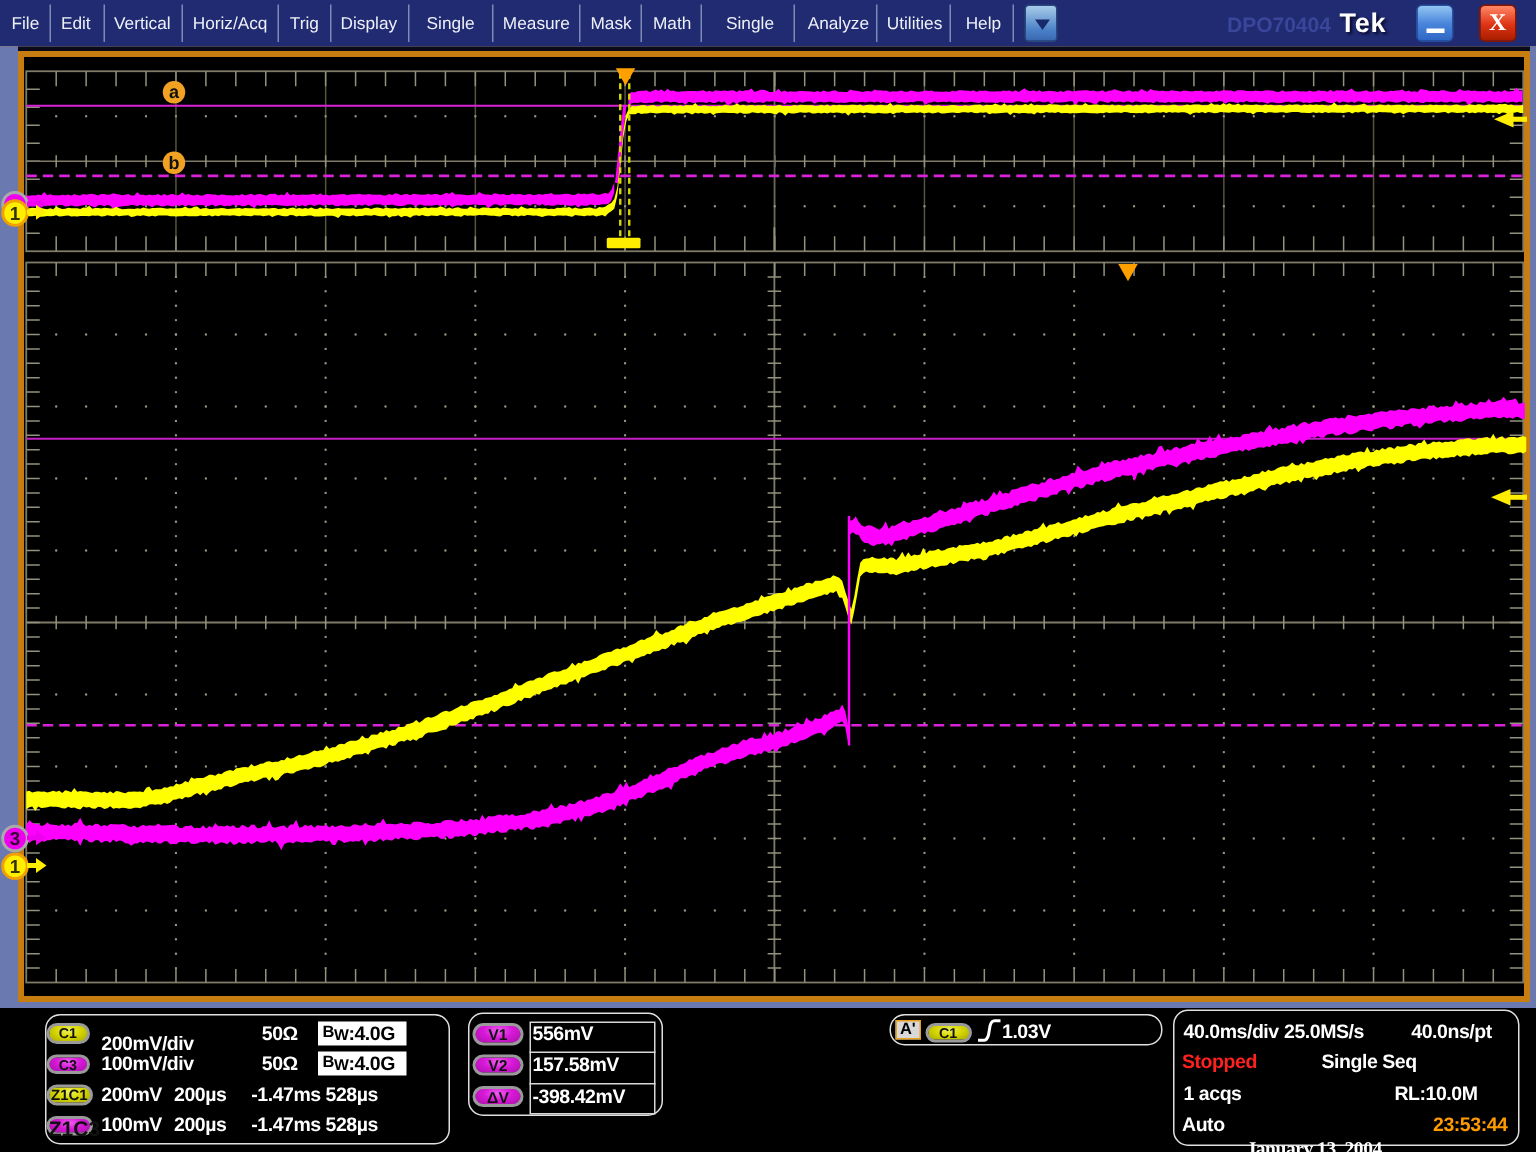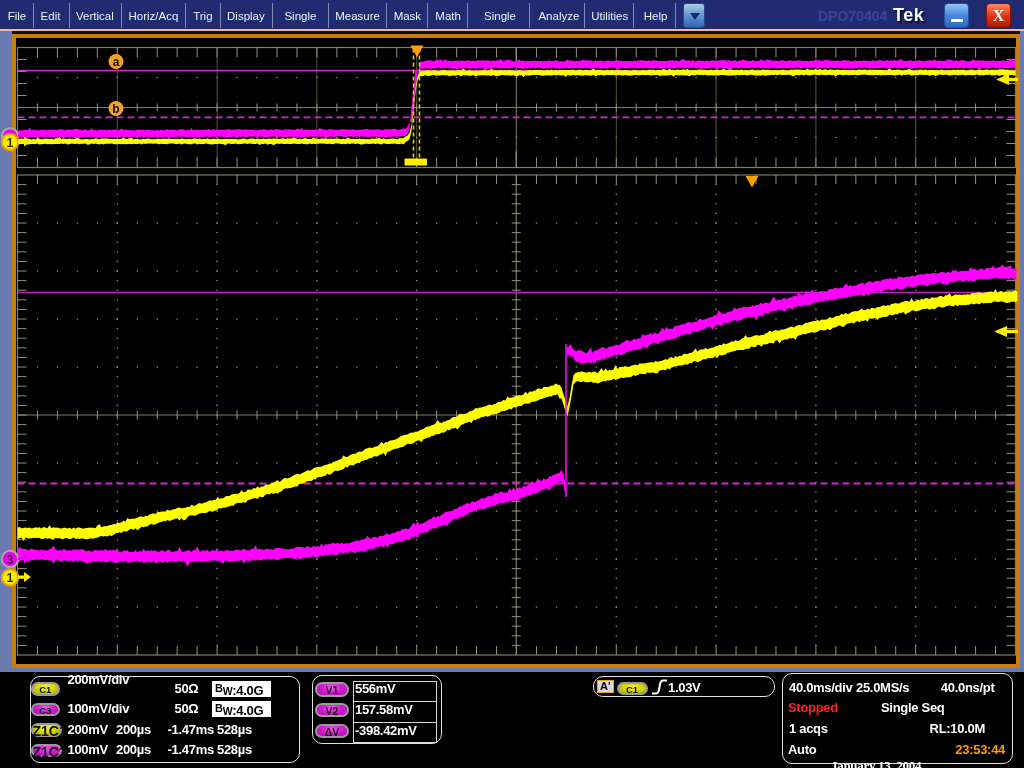--- a/index.html
+++ b/index.html
@@ -1,15 +1,15 @@
 <!DOCTYPE html>
 <html><head><meta charset="utf-8"><style>
 *{margin:0;padding:0;box-sizing:border-box}
 body{width:1024px;height:768px;background:#000;font-family:"Liberation Sans",sans-serif;overflow:hidden;position:relative}
-#menubar{position:absolute;left:0;top:0;width:1024px;height:32px;background:#202b72;border-bottom:3px solid #fdba74}
+#menubar{position:absolute;left:0;top:0;width:1024px;height:32px;background:#202b72;border-bottom:1px solid #fdba74}
 .mi{position:absolute;top:9.5px;transform:translateX(-50%);color:#eef0f8;font-size:11.5px}
 .msep{position:absolute;top:3px;width:1px;height:25px;background:#7c8ab8}
 #dpolabel{position:absolute;left:818px;top:8px;color:#39469a;font-size:14px;font-weight:bold}
 #teklogo{position:absolute;left:893px;top:5px;color:#fff;font-size:18px;font-weight:bold;text-shadow:1.5px 1.5px 2px #0a0a28;letter-spacing:0.5px}
 .winbtn{position:absolute;top:3px;width:25px;height:25px;border-radius:4px;text-align:center}
 #minbtn{left:944px;background:linear-gradient(#93c6f2,#4a86dc 50%,#2f66c4);border:1px solid #26509e}
 #minbtn div{position:absolute;left:6px;top:15px;width:12px;height:3px;background:#fff}
 #closebtn{left:986px;background:linear-gradient(#ff8866,#dd3314 55%,#a81e00);border:1px solid #881400;color:#fff;font-weight:bold;font-family:"Liberation Serif",serif;font-size:16px;line-height:23px}
 #ddbtn{position:absolute;left:683px;top:3px;width:22px;height:25px;border-radius:3px;background:linear-gradient(#a8cce8,#4a80c8 70%,#3a68b0);border:1px solid #28487e}
 #ddbtn:after{content:"";position:absolute;left:5.5px;top:9px;border:5.5px solid transparent;border-top:7px solid #182a6a}
@@ -144,28 +144,28 @@
     <text x="10" y="582.0" font-size="12.5" font-weight="bold" fill="#333300" text-anchor="middle" font-family="Liberation Sans, sans-serif">1</text>
     <polygon points="18,575.4 24,575.4 24,572 31,577 24,582 24,578.6 18,578.6" fill="#ffee00"></polygon>
     <polygon points="996,79.5 1009,74.0 1009,85.0" fill="#ffee00"></polygon>
     <rect x="1008" y="77.8" width="10" height="3.4" fill="#ffee00"></rect>
     <polygon points="994,331.5 1007,326.0 1007,337.0" fill="#ffee00"></polygon>
     <rect x="1006" y="329.8" width="12" height="3.4" fill="#ffee00"></rect>
   </svg>
 <div id="botpanel">
 <div class="rbox" style="left:30px;top:4px;width:270px;height:87px"></div>
 <div class="pill pillY" style="left:30.5px;top:9.999999999999954px;width:29.5px;height:13.5px;line-height:12.5px;font-size:9.5px">C1</div>
-    <div class="bt" style="left:67.5px;top:0;text-align:center;">200mV/div</div>
+    <div class="bt" style="left:67.5px;top:16px;text-align:center;">200mV/div</div>
     <div class="bt" style="left:174.5px;top:8.799999999999955px;">50Ω</div>
     <div class="bw" style="left:212px;top:8.799999999999955px"><span style="font-size:11px;vertical-align:2.5px">B</span><span style="font-size:10.5px;font-weight:bold">W</span>:4.0G</div>
     <div class="pill pillM" style="left:30.5px;top:30.499999999999954px;width:29.5px;height:13.5px;line-height:12.5px;font-size:9.5px">C3</div>
     <div class="bt" style="left:67.5px;top:29.299999999999955px;">100mV/div</div>
     <div class="bt" style="left:174.5px;top:29.299999999999955px;">50Ω</div>
     <div class="bw" style="left:212px;top:29.299999999999955px"><span style="font-size:11px;vertical-align:2.5px">B</span><span style="font-size:10.5px;font-weight:bold">W</span>:4.0G</div>
-    <div class="pill pillY" style="left:30.5px;top:50.99999999999996px;width:31.5px;height:13.5px;line-height:12.5px;font-size:14px">Z1C1</div>
+    <div class="pill pillY" style="left:30.5px;top:50.99999999999996px;width:31.5px;height:13.5px;line-height:12.5px;font-size:10px">Z1C1</div>
     <div class="bt" style="left:67.5px;top:49.799999999999955px;">200mV</div>
     <div class="bt" style="left:116px;top:49.799999999999955px;">200µs</div>
     <div class="bt" style="left:167.5px;top:49.799999999999955px;">-1.47ms</div>
     <div class="bt" style="left:217px;top:49.799999999999955px;">528µs</div>
     <div class="pill pillM" style="left:30.5px;top:71.49999999999996px;width:31.5px;height:13.5px;line-height:12.5px;font-size:14px">Z1C3</div>
     <div class="bt" style="left:67.5px;top:70.29999999999995px;">100mV</div>
     <div class="bt" style="left:116px;top:70.29999999999995px;">200µs</div>
     <div class="bt" style="left:167.5px;top:70.29999999999995px;">-1.47ms</div>
     <div class="bt" style="left:217px;top:70.29999999999995px;">528µs</div>
 <div class="rbox" style="left:312px;top:2.5px;width:130px;height:69px"></div>

